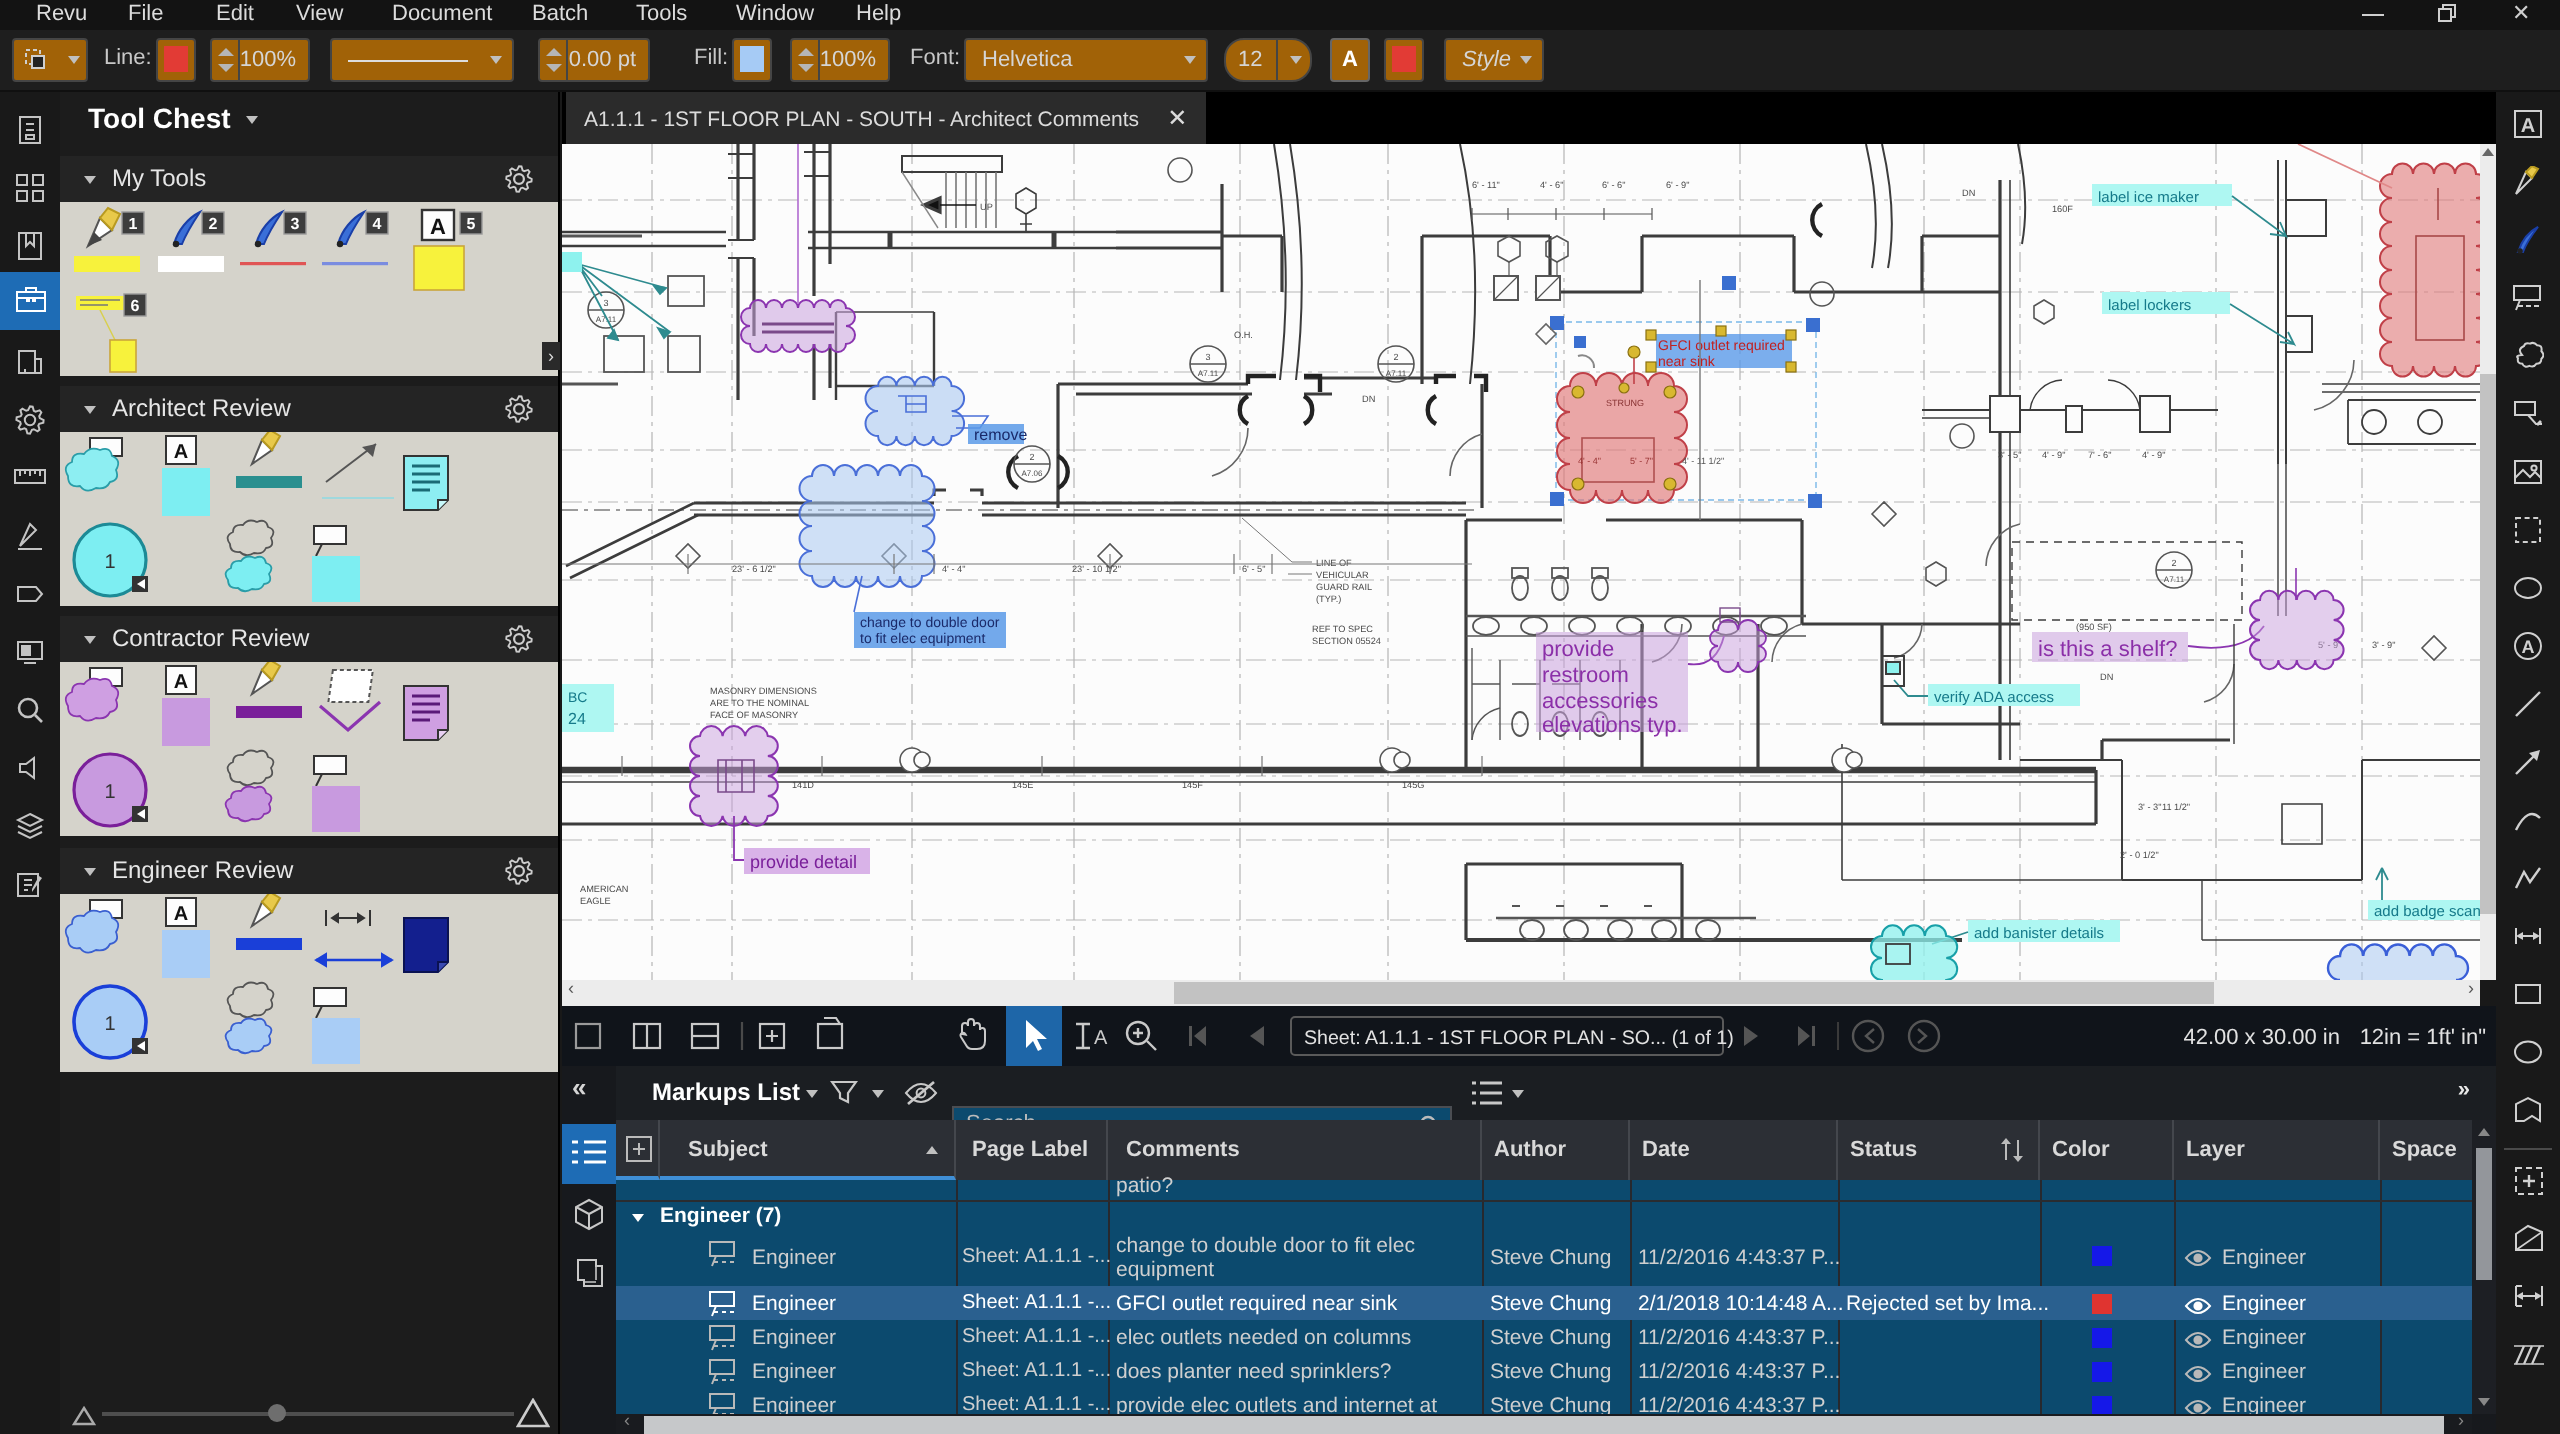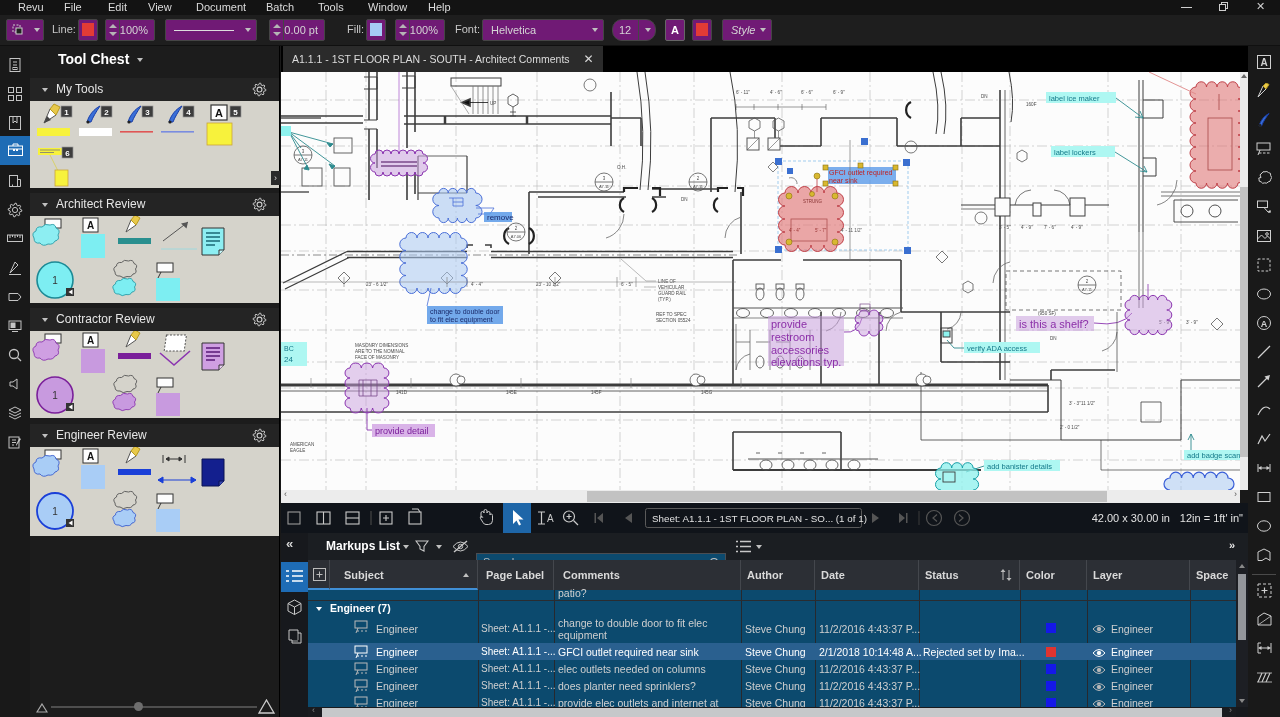--- a/index.html
+++ b/index.html
@@ -5,21 +5,21 @@
 * { margin:0; padding:0; box-sizing:border-box; }
 html,body { width:1280px; height:717px; overflow:hidden; background:#191919; font-family:"Liberation Sans",sans-serif; }
 .abs { position:absolute; }
 #app { position:relative; width:1280px; height:717px; }
 
 #menubar { left:0; top:0; width:1280px; height:15px; background:#131313; color:#dcdcdc; font-size:11px; }
 #menubar span { position:absolute; top:1px; }
 .winctl { color:#cfcfcf; font-size:11px; }
 
 #toolbar { left:0; top:15px; width:1280px; height:31px; background:#1e1e1e; border-bottom:1px solid #101010; }
-.tbox { position:absolute; top:4px; height:22px; border:1px solid #454545; border-radius:2px; background:#701a75; color:#d5d5d5; font-size:11px; line-height:20px; }
+.tbox { position:absolute; top:4px; height:22px; border:1px solid #454545; border-radius:2px; background:#a16207; color:#d5d5d5; font-size:11px; line-height:20px; }
 .tlabel { position:absolute; top:8px; color:#c8c8c8; font-size:11px; }
 .spin { position:absolute; width:14px; top:0; bottom:0; border-right:1px solid #454545; }
 .spin:before { content:""; position:absolute; top:4px; left:3px; border-left:4px solid transparent; border-right:4px solid transparent; border-bottom:4px solid #b5b5b5; }
 .spin:after { content:""; position:absolute; bottom:4px; left:3px; border-left:4px solid transparent; border-right:4px solid transparent; border-top:4px solid #b5b5b5; }
 .caret { display:inline-block; width:0; height:0; border-left:3.5px solid transparent; border-right:3.5px solid transparent; border-top:4px solid #c0c0c0; vertical-align:middle; }
 
 #lstrip { left:0; top:46px; width:30px; height:671px; background:#191919; }
 .licon { position:absolute; left:0; width:30px; height:28px; color:#c4c4c4; text-align:center; }
 .licon svg { margin-top:5px; }
 .licon.active { background:#1e6cb5; }
@@ -186,21 +186,21 @@
           <path d="M2 11 L8 14 L14 11"></path>
         </svg></div>
     <div class="licon" style="top:383px"><svg width="16" height="16" viewBox="0 0 16 16" fill="none" stroke="#c4c4c4">
           <rect x="2" y="3" width="10" height="11"></rect>
           <path d="M5 6h4 M5 8.5h4 M5 11h2"></path>
           <path d="M9 12 L14 5 l-1.5 -1 L9 10.5 z" fill="#c4c4c4" stroke="none"></path>
         </svg></div>
   </div>
 
   <div class="abs" id="tpanel">
-    <div style="position:absolute;left:28px;top:5px;color:#fff;font-size:14px;font-weight:bold">Tool Chest <span class="caret" style="margin-left:4px"></span></div>
+    <div style="position:absolute;left:14px;top:5px;color:#fff;font-size:14px;font-weight:bold">Tool Chest <span class="caret" style="margin-left:4px"></span></div>
     <div class="sechead" style="top:32px;height:23px;line-height:23px"><span class="caret" style="margin:0 8px 0 12px"></span>My Tools<svg class="gear" style="top:4px" width="15" height="15" viewBox="0 0 16 16" fill="none" stroke="#cdcdcd" stroke-width="1.2">
           <path d="M14.80 8.00 L14.67 9.33 L12.62 9.91 L12.16 10.78 L12.81 12.81 L11.78 13.65 L9.91 12.62 L8.98 12.90 L8.00 14.80 L6.67 14.67 L6.09 12.62 L5.22 12.16 L3.19 12.81 L2.35 11.78 L3.38 9.91 L3.10 8.98 L1.20 8.00 L1.33 6.67 L3.38 6.09 L3.84 5.22 L3.19 3.19 L4.22 2.35 L6.09 3.38 L7.02 3.10 L8.00 1.20 L9.33 1.33 L9.91 3.38 L10.78 3.84 L12.81 3.19 L13.65 4.22 L12.62 6.09 L12.90 7.02 z" stroke-width="1"></path>
           <circle cx="8" cy="8" r="2.6"></circle>
         </svg></div>
     <div class="seccontent" style="top:55px;height:87px">
       <svg width="249" height="87" viewBox="0 0 249 87">
         <g id="hl1">
             <path d="M14 22 L20 8 L26 14 Z" fill="#fff" stroke="#555"></path>
             <path d="M20 8 L26 14 L30 6 L24 3 Z" fill="#e8c94a" stroke="#b89a20"></path>
             <path d="M14 22 L17 15 L21 19 Z" fill="#444"></path>

